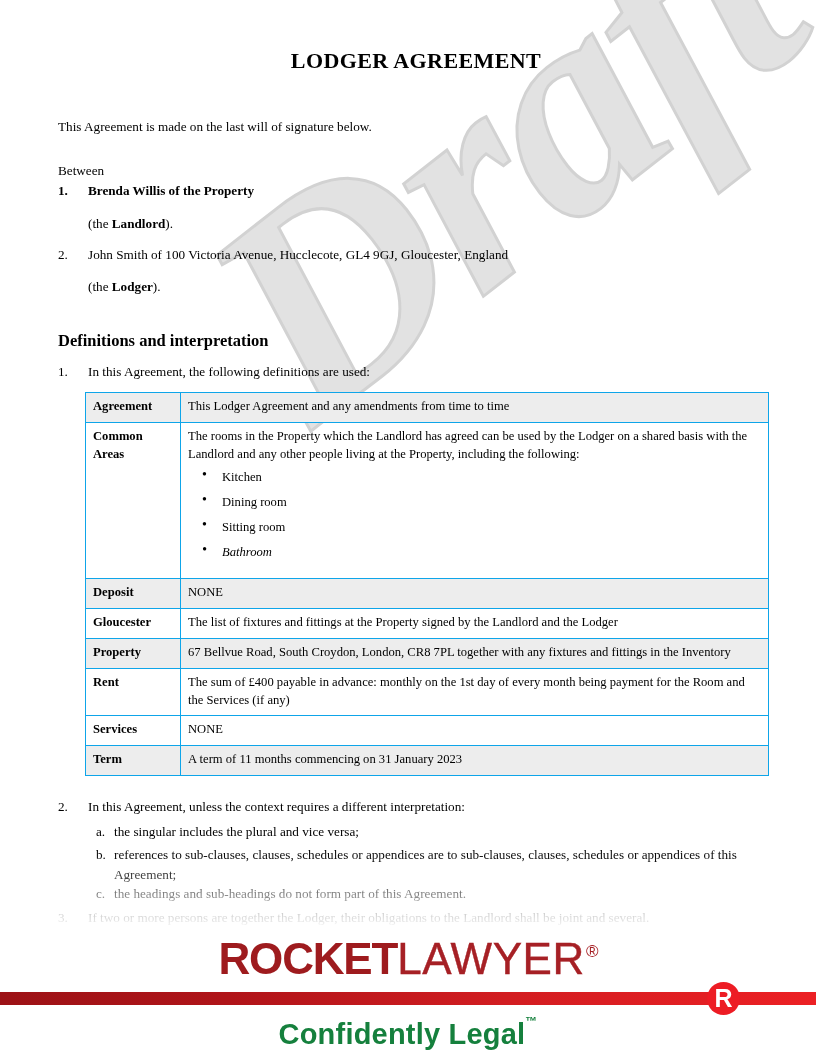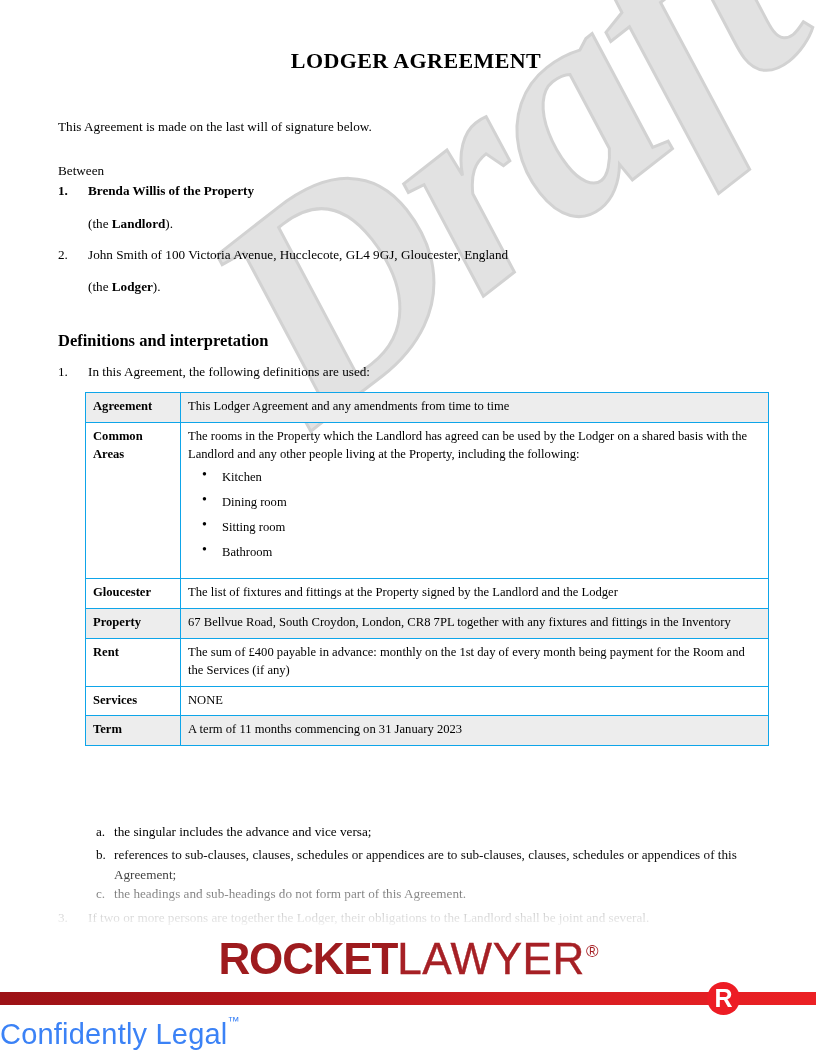--- a/index.html
+++ b/index.html
@@ -130,21 +130,21 @@
   .defn-bullets {
     margin: 6px 0 4px 0;
     padding-left: 34px;
     list-style: none;
   }
   .defn-bullets li {
     position: relative;
     margin-bottom: 10px;
     line-height: 1.2;
   }
-  .defn-bullets li:last-child { margin-bottom: 12px; }
+  .defn-bullets li:last-child { margin-bottom: 12px; font-style: italic; }
   .defn-bullets li::before {
     content: "\2022";
     position: absolute;
     left: -20px;
     top: -3px;
     font-size: 14px;
   }
 
   
   #clause-2 { top: 797px; }
@@ -249,25 +249,25 @@
     font-size: 25px;
     font-weight: bold;
     line-height: 33px;
     text-align: center;
   }
   #brand-tagline {
     position: absolute;
     left: 0;
     top: 92px;
     width: 816px;
-    text-align: left;
+    text-align: center;
     font-family: "Liberation Sans", "DejaVu Sans", sans-serif;
     font-size: 29px;
-    font-weight: normal;
-    color: #3b82f6;
+    font-weight: bold;
+    color: #15803d;
     letter-spacing: 0.2px;
     white-space: nowrap;
   }
   #brand-tm {
     font-size: 12px;
     vertical-align: super;
     position: relative;
     top: -8px;
   }
 
@@ -315,20 +315,24 @@
         <td>
           <span>The rooms in the Property which the Landlord has agreed can be used by the Lodger on a shared basis with the Landlord and any other people living at the Property, including the following:</span>
           <ul class="defn-bullets">
             <li>Kitchen</li>
             <li>Dining room</li>
             <li>Sitting room</li>
             <li>Bathroom</li>
           </ul>
         </td>
       </tr>
+      <tr class="shaded">
+        <td class="term">Deposit</td>
+        <td>NONE</td>
+      </tr>
       <tr>
         <td class="term">Gloucester</td>
         <td>The list of fixtures and fittings at the Property signed by the Landlord and the Lodger</td>
       </tr>
       <tr class="shaded">
         <td class="term">Property</td>
         <td>67 Bellvue Road, South Croydon, London, CR8 7PL together with any fixtures and fittings  in the Inventory</td>
       </tr>
       <tr>
         <td class="term">Rent</td>
@@ -338,24 +342,27 @@
         <td class="term">Services</td>
         <td>NONE</td>
       </tr>
       <tr class="shaded">
         <td class="term">Term</td>
         <td>A term of 11 months commencing on 31 January 2023</td>
       </tr>
     </tbody>
   </table>
 
+  <div class="numbered-row" id="clause-2">
+    <span class="num">2.</span><span>In this Agreement, unless the context requires a different interpretation:</span>
+  </div>
 
   <div class="alpha-item" id="clause-2a">
     <span class="alpha">a.</span>
-    <span class="alpha-text">the singular includes the advance and vice versa;</span>
+    <span class="alpha-text">the singular includes the plural and vice versa;</span>
   </div>
 
   <div class="alpha-item" id="clause-2b">
     <span class="alpha">b.</span>
     <span class="alpha-text">references to sub-clauses, clauses, schedules or appendices are to sub-clauses, clauses, schedules or appendices of this Agreement;</span>
   </div>
 
   <div class="alpha-item" id="clause-2c">
     <span class="alpha">c.</span>
     <span class="alpha-text">the headings and sub-headings do not form part of this Agreement.</span>

